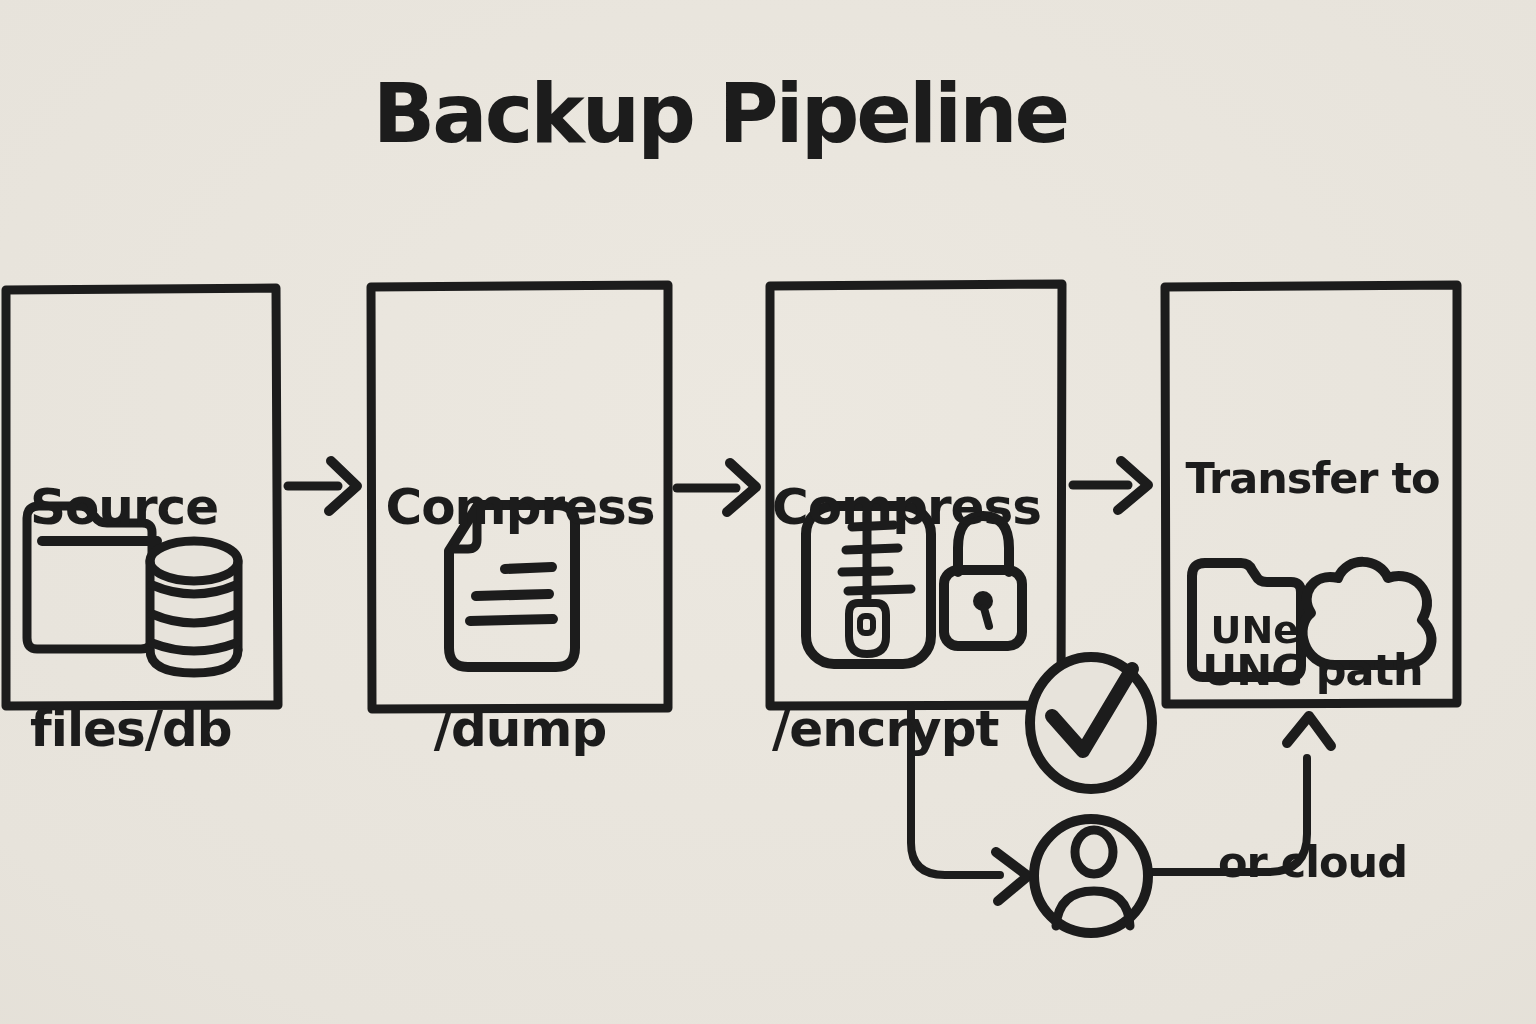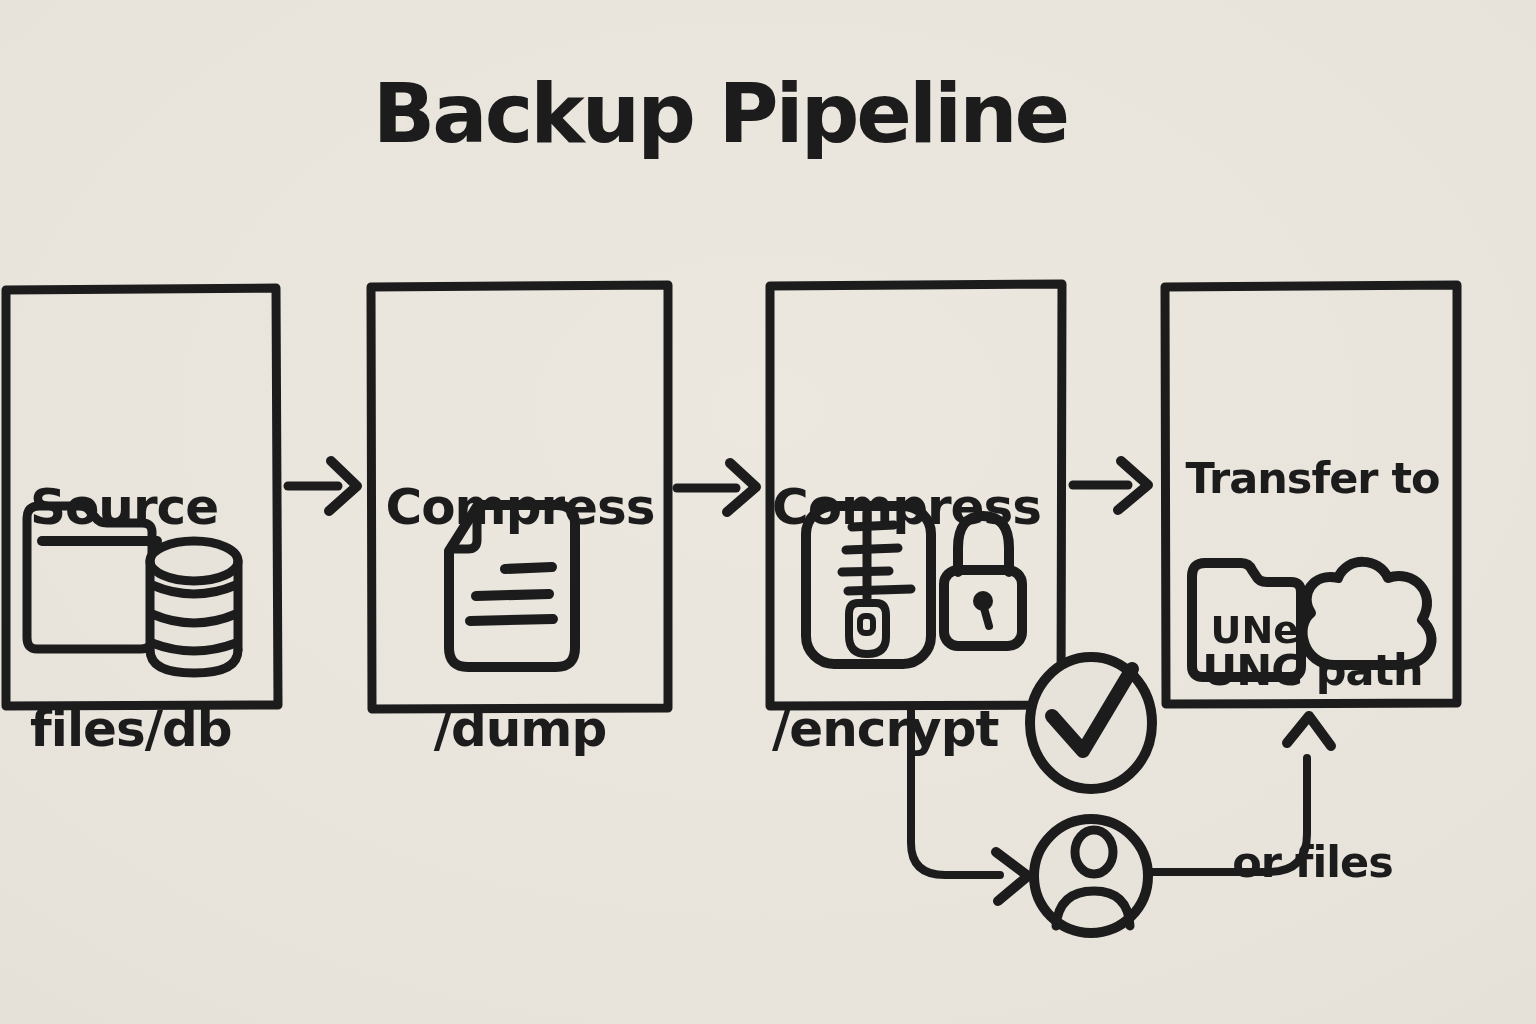--- a/index.html
+++ b/index.html
@@ -141,17 +141,17 @@
   </div>
 
   <div class="lbl node-label nl-compress">
     <div>Compress</div>
     <div>/encrypt</div>
   </div>
 
   <div class="lbl node-label nl-transfer">
     <div>Transfer to</div>
     <div>UNC path</div>
-    <div>or files</div>
+    <div>or cloud</div>
   </div>
 
   <div class="lbl folder-tag">UNe</div>
 </div>
 
 </body></html>

